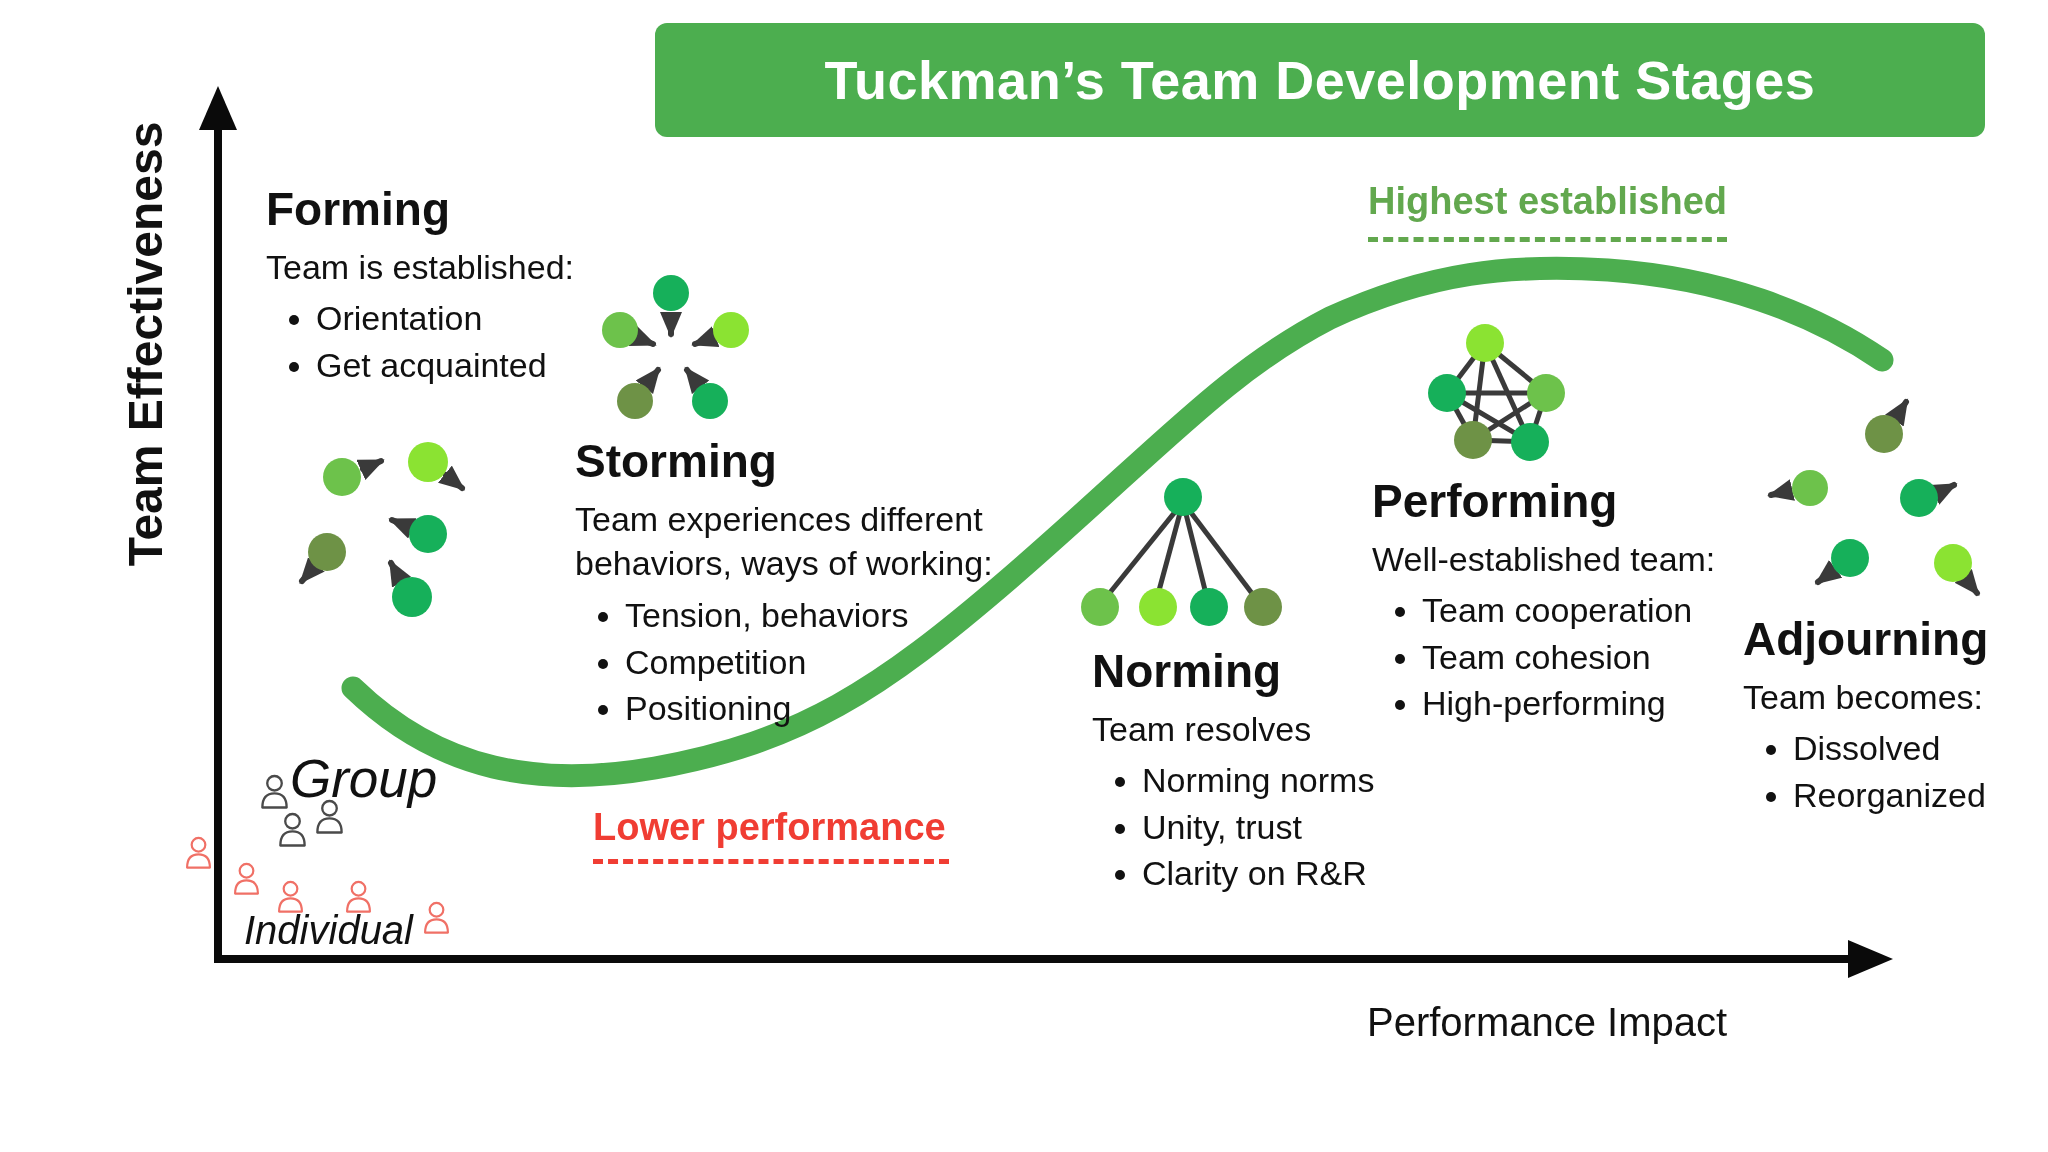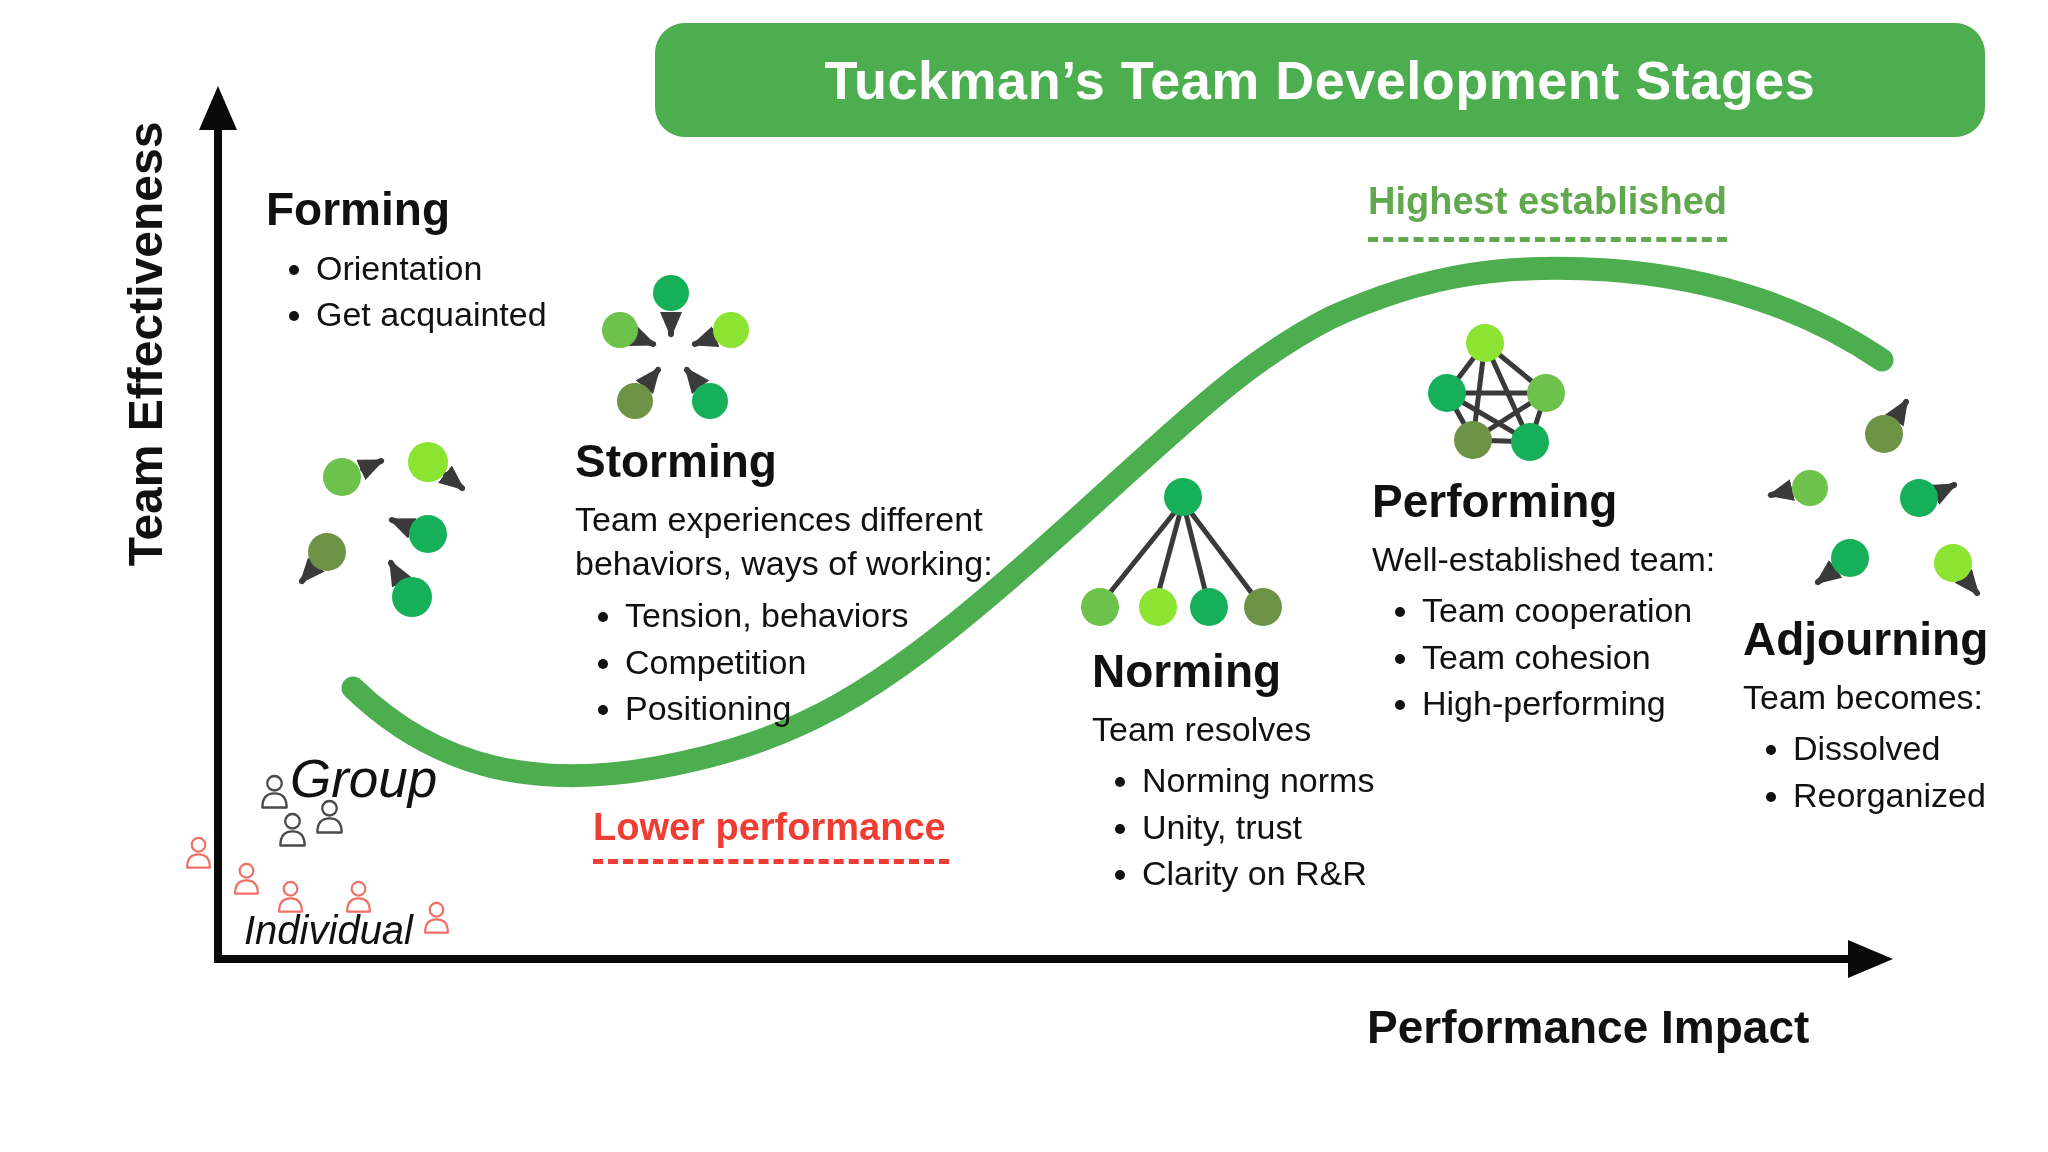--- a/index.html
+++ b/index.html
@@ -4,30 +4,30 @@
 <style>
   html,body{margin:0;padding:0;background:#fff;}
   .canvas{
     position:relative;width:2048px;height:1152px;overflow:hidden;background:#ffffff;
     font-family:"Liberation Sans", sans-serif;color:#111;
   }
   .abs{position:absolute;}
   svg.layer{position:absolute;left:0;top:0;}
   
   .banner{
-    left:655px;top:23px;width:1330px;height:114px;background:#4cae4f;border-radius:30px;
+    left:655px;top:23px;width:1330px;height:114px;background:#4cae4f;border-radius:12px;
     display:flex;align-items:center;justify-content:center;
   }
   .banner span{font-size:54px;font-weight:bold;color:#ffffff;letter-spacing:0.5px;white-space:nowrap;}
   
   .y-label{
     left:145px;top:344px;transform:translate(-50%,-50%) rotate(-90deg);
     font-size:48px;font-weight:bold;white-space:nowrap;
   }
-  .x-label{left:1367px;top:1000px;font-size:46px;font-weight:bold;white-space:nowrap;}
+  .x-label{left:1367px;top:1000px;font-size:40px;font-weight:normal;white-space:nowrap;}
   
   .stage .stage-title{font-size:46px;font-weight:bold;line-height:1.1;margin-bottom:10px;white-space:nowrap;}
   .stage .stage-intro{font-size:34px;line-height:1.32;white-space:nowrap;}
   .stage ul{margin:6px 0 0 0;padding-left:50px;}
   .stage li{font-size:34px;line-height:1.36;white-space:nowrap;}
   .stage-forming{left:266px;top:184px;}
   .stage-storming{left:575px;top:436px;}
   .stage-norming{left:1092px;top:646px;}
   .stage-performing{left:1372px;top:476px;}
   .stage-adjourning{left:1743px;top:614px;}
@@ -164,20 +164,21 @@
 
   <div class="abs banner">
     <span>Tuckman’s Team Development Stages</span>
   </div>
 
   <div class="abs y-label">Team Effectiveness</div>
   <div class="abs x-label">Performance Impact</div>
 
   <div class="abs stage stage-forming">
     <div class="stage-title">Forming</div>
+    <div class="stage-intro">Team is established:</div>
     <ul>
       <li>Orientation</li>
       <li>Get acquainted</li>
     </ul>
   </div>
 
   <div class="abs stage stage-storming">
     <div class="stage-title">Storming</div>
     <div class="stage-intro">Team experiences different</div>
     <div class="stage-intro">behaviors, ways of working:</div>

